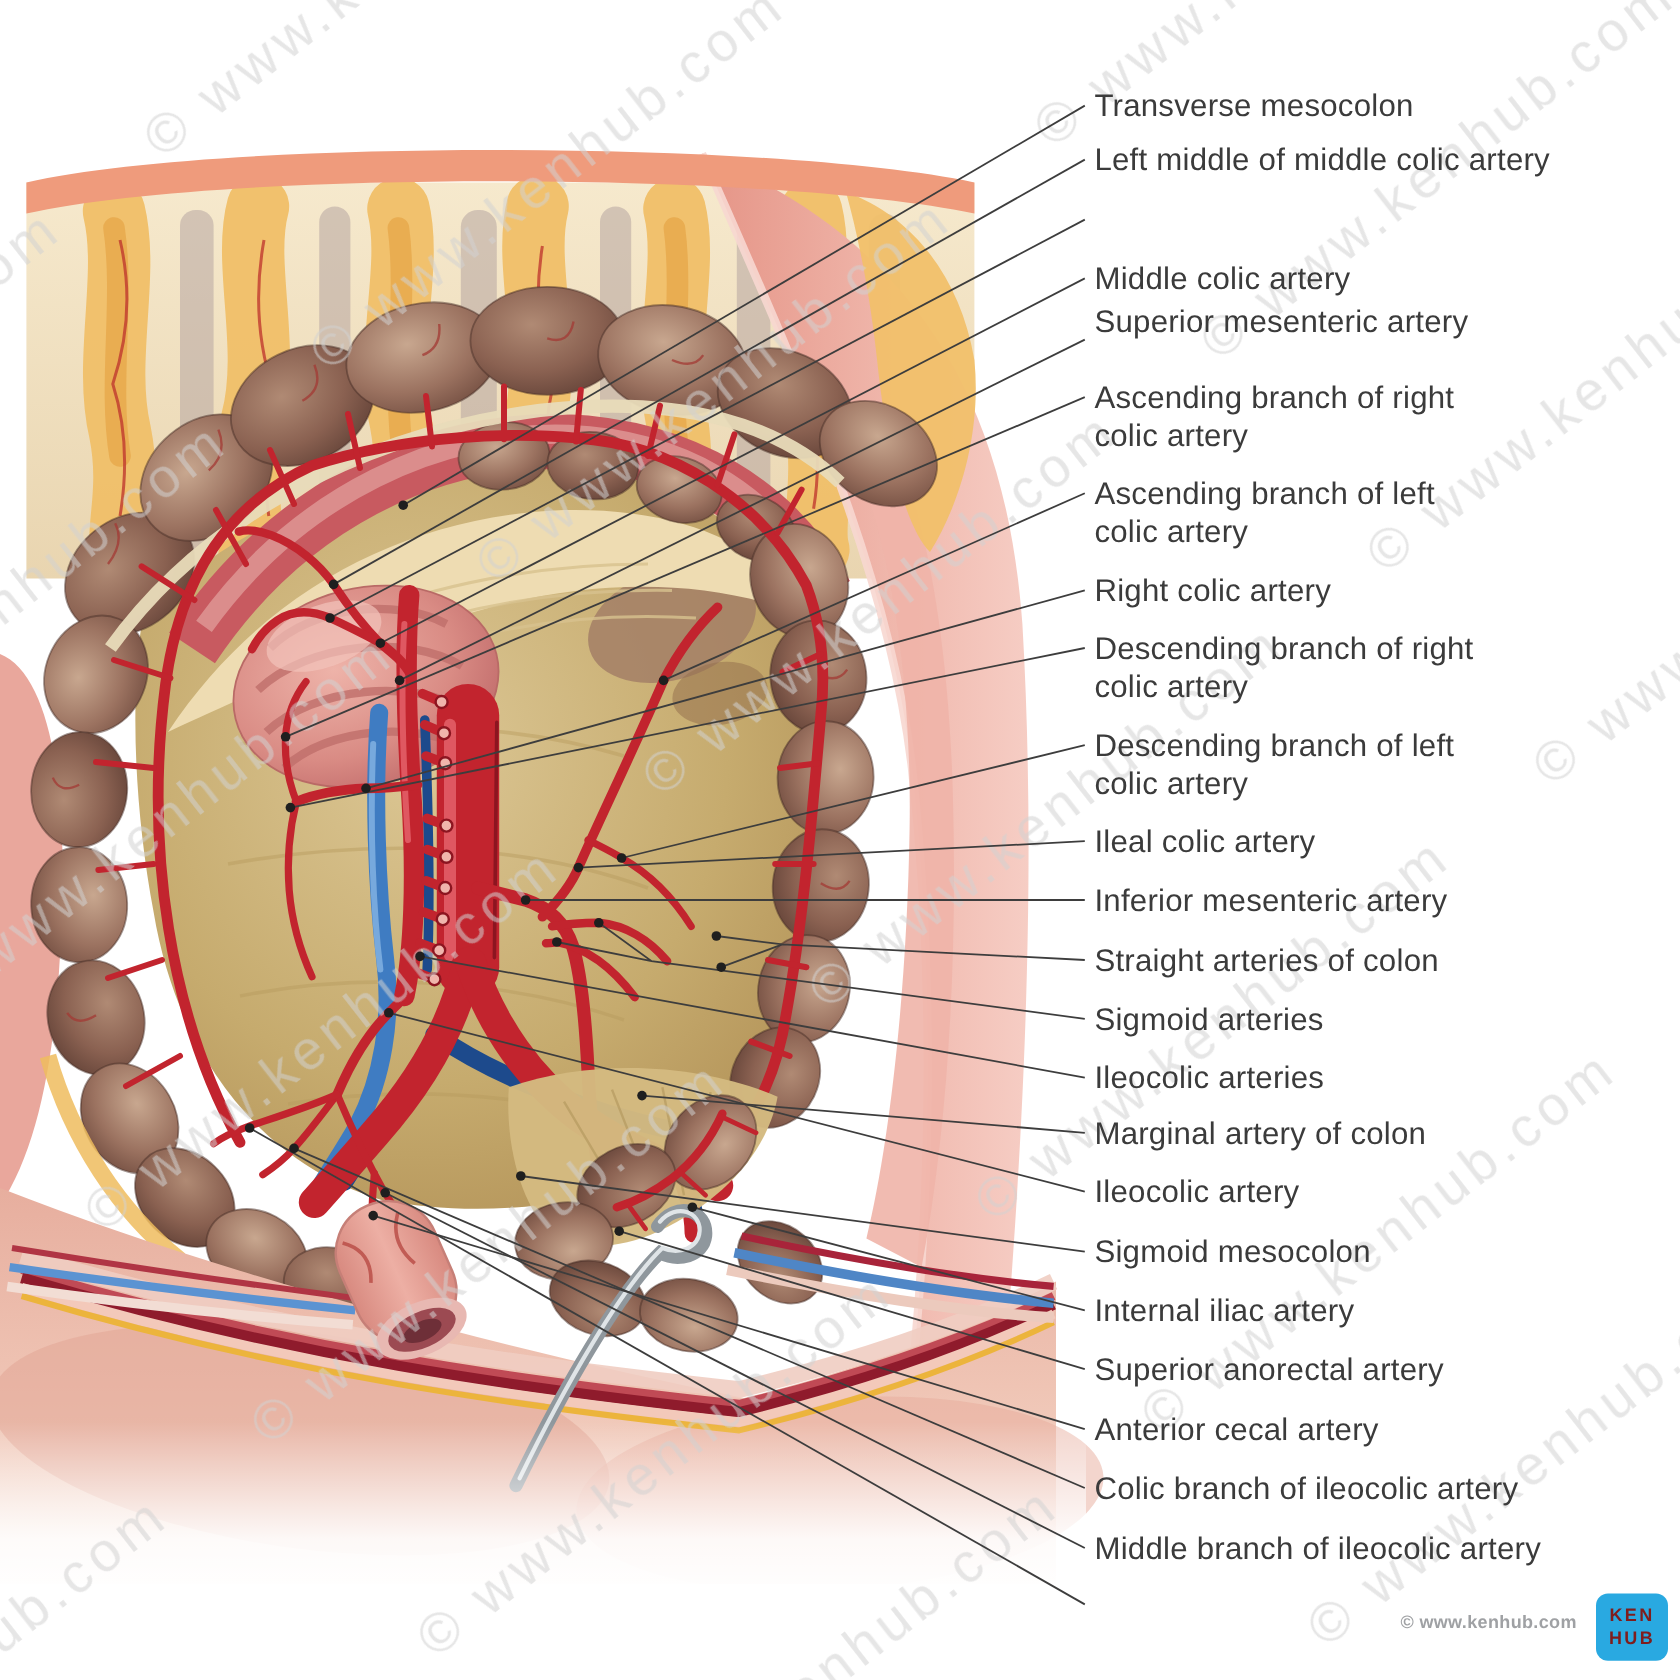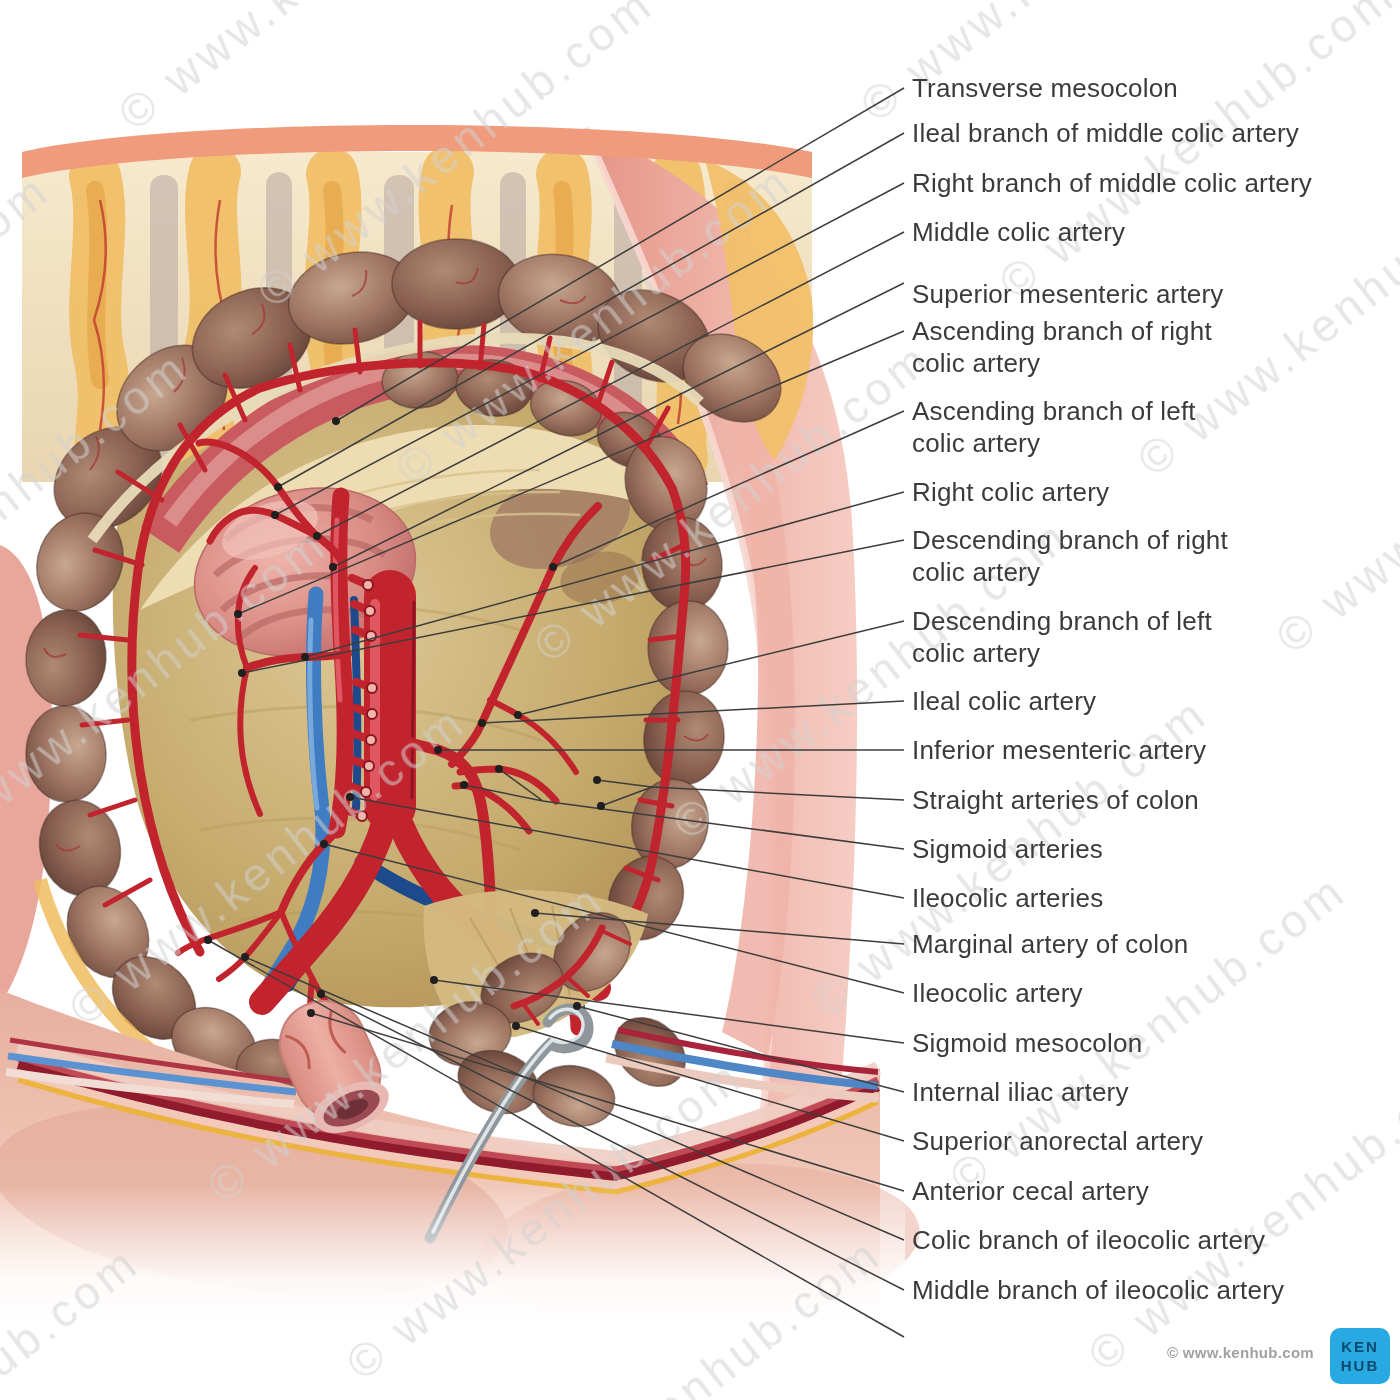--- a/index.html
+++ b/index.html
@@ -13,21 +13,21 @@
   .vr{fill:none;stroke:var(--artery-red,#c2242e);stroke-linecap:round;stroke-linejoin:round;}
   .vrh{fill:none;stroke:#e4626a;stroke-linecap:round;stroke-linejoin:round;opacity:.85;}
   .vrd{fill:none;stroke:#8c1520;stroke-linecap:round;stroke-linejoin:round;}
   .vb{fill:none;stroke:var(--vein-blue,#3f7cc2);stroke-linecap:round;stroke-linejoin:round;}
   .vbh{fill:none;stroke:#86b4e4;stroke-linecap:round;stroke-linejoin:round;opacity:.8;}
   .vd{fill:none;stroke:var(--deep-vein-blue,#1d4a8c);stroke-linecap:round;stroke-linejoin:round;}
   .wm{fill:var(--watermark-gray,#d2d2d2);opacity:.55;font-family:"Liberation Sans",sans-serif;
       font-size:46px;letter-spacing:5px;}
   #logo{position:absolute;left:1330px;top:1328px;width:60px;height:56px;
         background:var(--logo-blue,#29a9e1);border-radius:10px;display:flex;align-items:center;
-        justify-content:center;color:#0c4a6e;font-weight:bold;font-size:15px;line-height:19px;
+        justify-content:center;color:#7f1d1d;font-weight:bold;font-size:15px;line-height:19px;
         letter-spacing:2px;text-align:center;white-space:pre-line;}
   #copyright{position:absolute;left:1128px;top:1344px;width:186px;text-align:right;font-size:15px;
         font-weight:bold;color:var(--copyright-gray,#9fa1a4);letter-spacing:.3px;}
 </style>
 </head>
 <body>
 
 <div id="figure">
 
 <svg id="art" width="1400" height="1400" viewBox="0 0 1400 1400">
@@ -377,24 +377,23 @@
     <circle class="dot" cx="577" cy="1006" r="4"></circle>
         <circle class="dot" cx="516" cy="1026" r="4"></circle>
     <circle class="dot" cx="311" cy="1013" r="4"></circle>
         <circle class="dot" cx="245" cy="957" r="4"></circle>
     <circle class="dot" cx="321" cy="994" r="4"></circle>
         <circle class="dot" cx="208" cy="940" r="4"></circle>
   </g>
 </svg>
 
 <div class="lbl" style="left:912px;top:72px">Transverse mesocolon</div>
-<div class="lbl" style="left:912px;top:117px">Ileal branch of middle colic artery</div>
-<div class="lbl" style="left:912px;top:167px">Right branch of middle colic artery</div>
+<div class="lbl" style="left:912px;top:117px">Left middle of middle colic artery</div>
 <div class="lbl" style="left:912px;top:216px">Middle colic artery</div>
-<div class="lbl" style="left:912px;top:278px">Superior mesenteric artery</div>
+<div class="lbl" style="left:912px;top:252px">Superior mesenteric artery</div>
 <div class="lbl" style="left:912px;top:315px">Ascending branch of right
 colic artery</div>
 <div class="lbl" style="left:912px;top:395px">Ascending branch of left
 colic artery</div>
 <div class="lbl" style="left:912px;top:476px">Right colic artery</div>
 <div class="lbl" style="left:912px;top:524px">Descending branch of right
 colic artery</div>
 <div class="lbl" style="left:912px;top:605px">Descending branch of left
 colic artery</div>
 <div class="lbl" style="left:912px;top:685px">Ileal colic artery</div>

